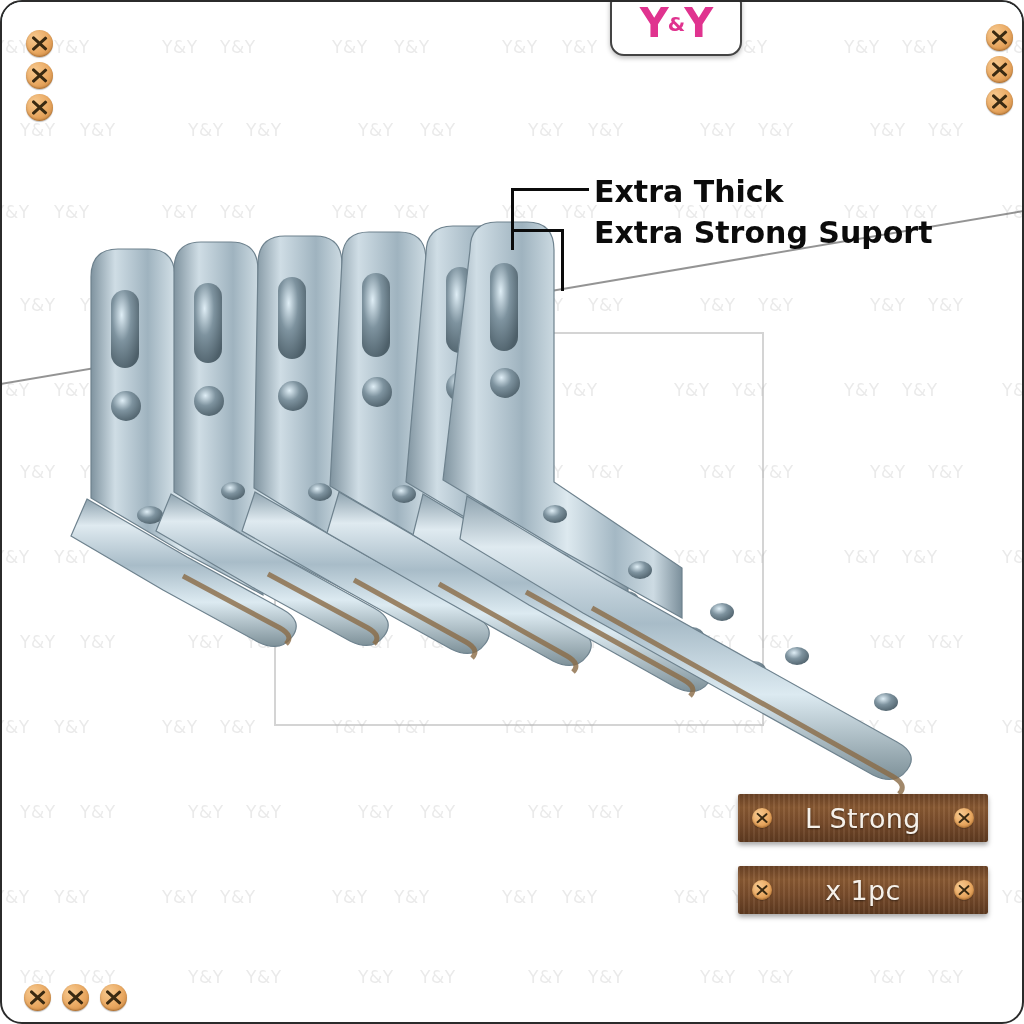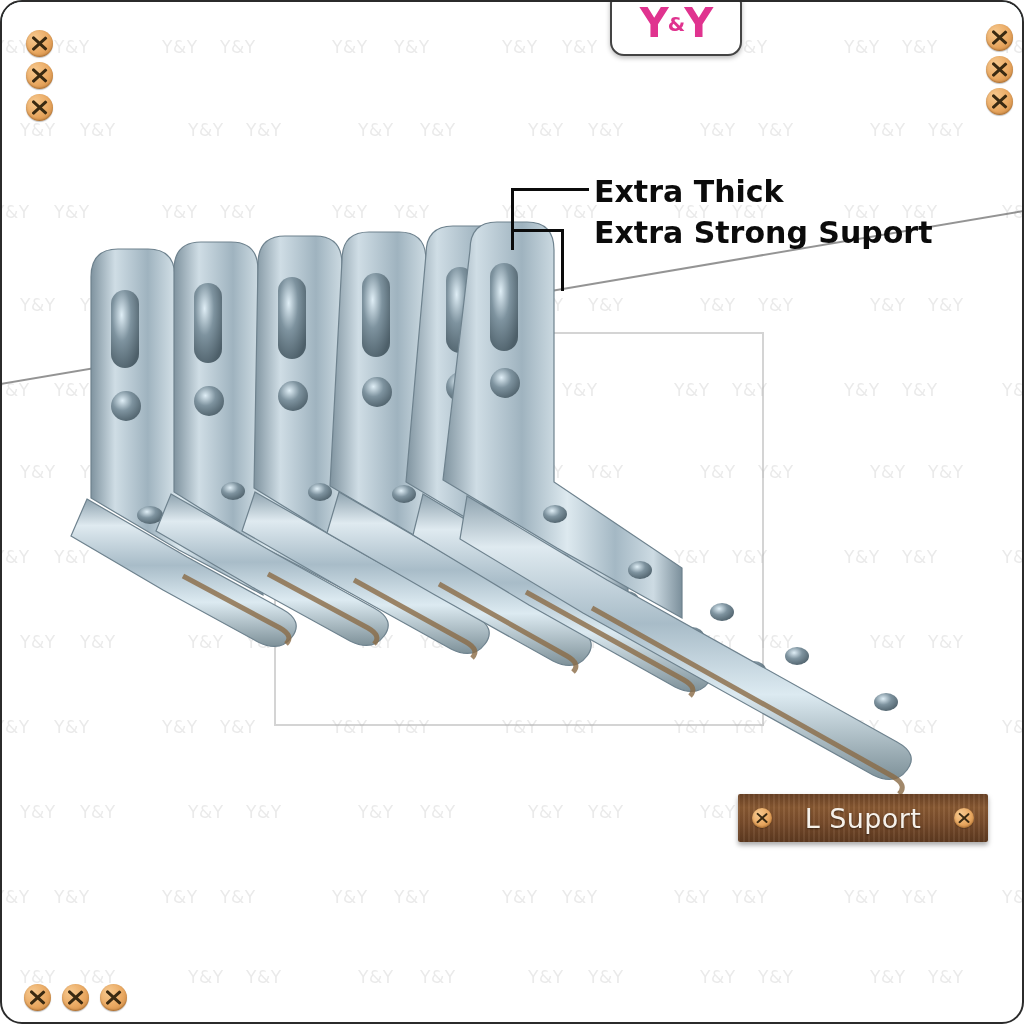--- a/index.html
+++ b/index.html
@@ -365,17 +365,22 @@
     <div class="screw" style="left:984px;top:86px;width:27px;height:27px;"></div>
   </div>
   <div>
     <div class="screw" style="left:22px;top:982px;width:27px;height:27px;"></div>
     <div class="screw" style="left:60px;top:982px;width:27px;height:27px;"></div>
     <div class="screw" style="left:98px;top:982px;width:27px;height:27px;"></div>
   </div>
 
   <div class="plank" id="plank-name">
     <span class="screw pscrew left"></span>
-    <span class="ptxt">L Suport</span>
+    <span class="ptxt">L Strong</span>
     <span class="screw pscrew right"></span>
   </div>
+  <div class="plank" id="plank-qty">
+    <span class="screw pscrew left"></span>
+    <span class="ptxt">x 1pc</span>
+    <span class="screw pscrew right"></span>
+  </div>
 
 </div>
 
 </body></html>

